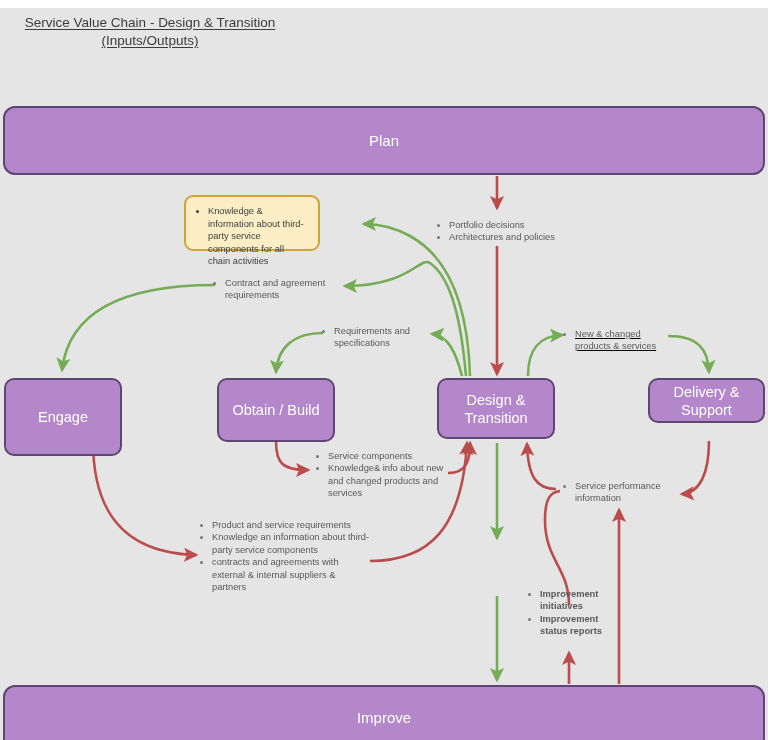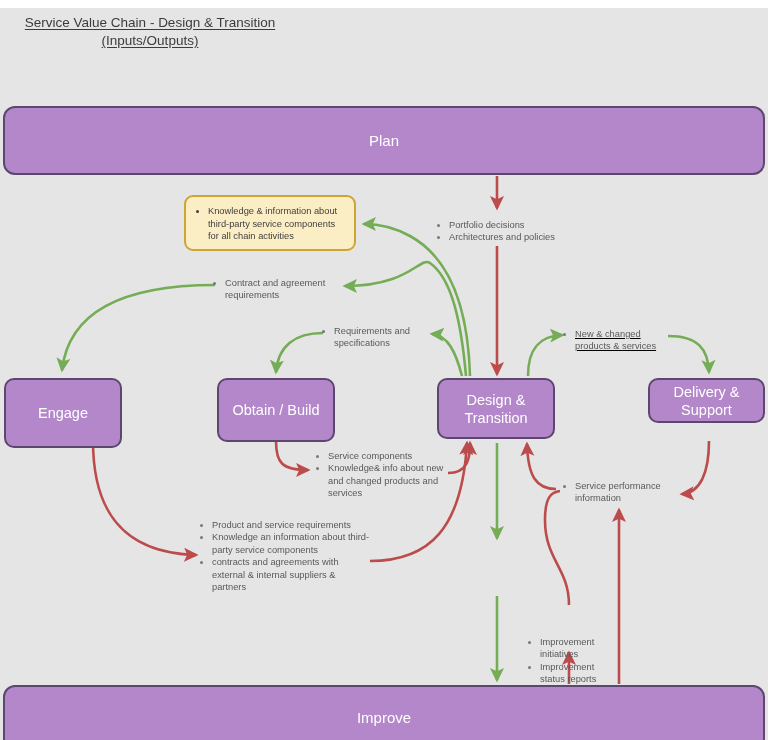--- a/index.html
+++ b/index.html
@@ -166,41 +166,41 @@
 
     <path class="r-path" d="M569,676 L569,645" marker-end="url(#rHead)"></path>
 
     <path class="r-path" d="M619,676 L619,502" marker-end="url(#rHead)"></path>
   </svg>
 
   <div class="chain-box bar" style="left:3px; top:98px; width:762px; height:69px;">
     <span>Plan</span>
   </div>
 
-  <div class="chain-box" style="left:4px; top:370px; width:118px; height:70px;">
+  <div class="chain-box" style="left:4px; top:370px; width:118px; height:78px;">
     <span>Engage</span>
   </div>
 
   <div class="chain-box" style="left:217px; top:370px; width:118px; height:64px;justify-content:center;">
     <span>Obtain / Build</span>
   </div>
 
   <div class="chain-box" style="left:437px; top:370px; width:118px; height:61px;">
     <span style="padding:0 24px;">Design &amp; Transition</span>
   </div>
 
   <div class="chain-box" style="left:648px; top:370px; width:117px; height:45px;">
     <span style="padding:0 8px;">Delivery &amp; Support</span>
   </div>
 
   <div class="chain-box bar" style="left:3px; top:677px; width:762px; height:66px;">
     <span>Improve</span>
   </div>
 
-  <div class="note-box" style="left:184px; top:187px; width:172px; height:56px;">
+  <div class="note-box" style="left:184px; top:187px; width:136px; height:56px;">
     <ul>
       <li>Knowledge &amp; information about third-party service components for all chain activities</li>
     </ul>
   </div>
 
   <div class="anno" style="left:213px; top:269px; width:132px;">
     <ul>
       <li>Contract and agreement requirements</li>
     </ul>
   </div>
@@ -239,20 +239,20 @@
     </ul>
   </div>
 
   <div class="anno" style="left:563px; top:472px; width:110px;">
     <ul>
       <li>Service performance information</li>
     </ul>
   </div>
 
 
-  <div class="anno" style="left:528px; top:628px; width:80px;">
+  <div class="anno" style="left:528px; top:580px; width:80px;font-weight:bold;">
     <ul>
       <li>Improvement initiatives</li>
       <li>Improvement status reports</li>
     </ul>
   </div>
 
 </div>
 
 </body></html>

